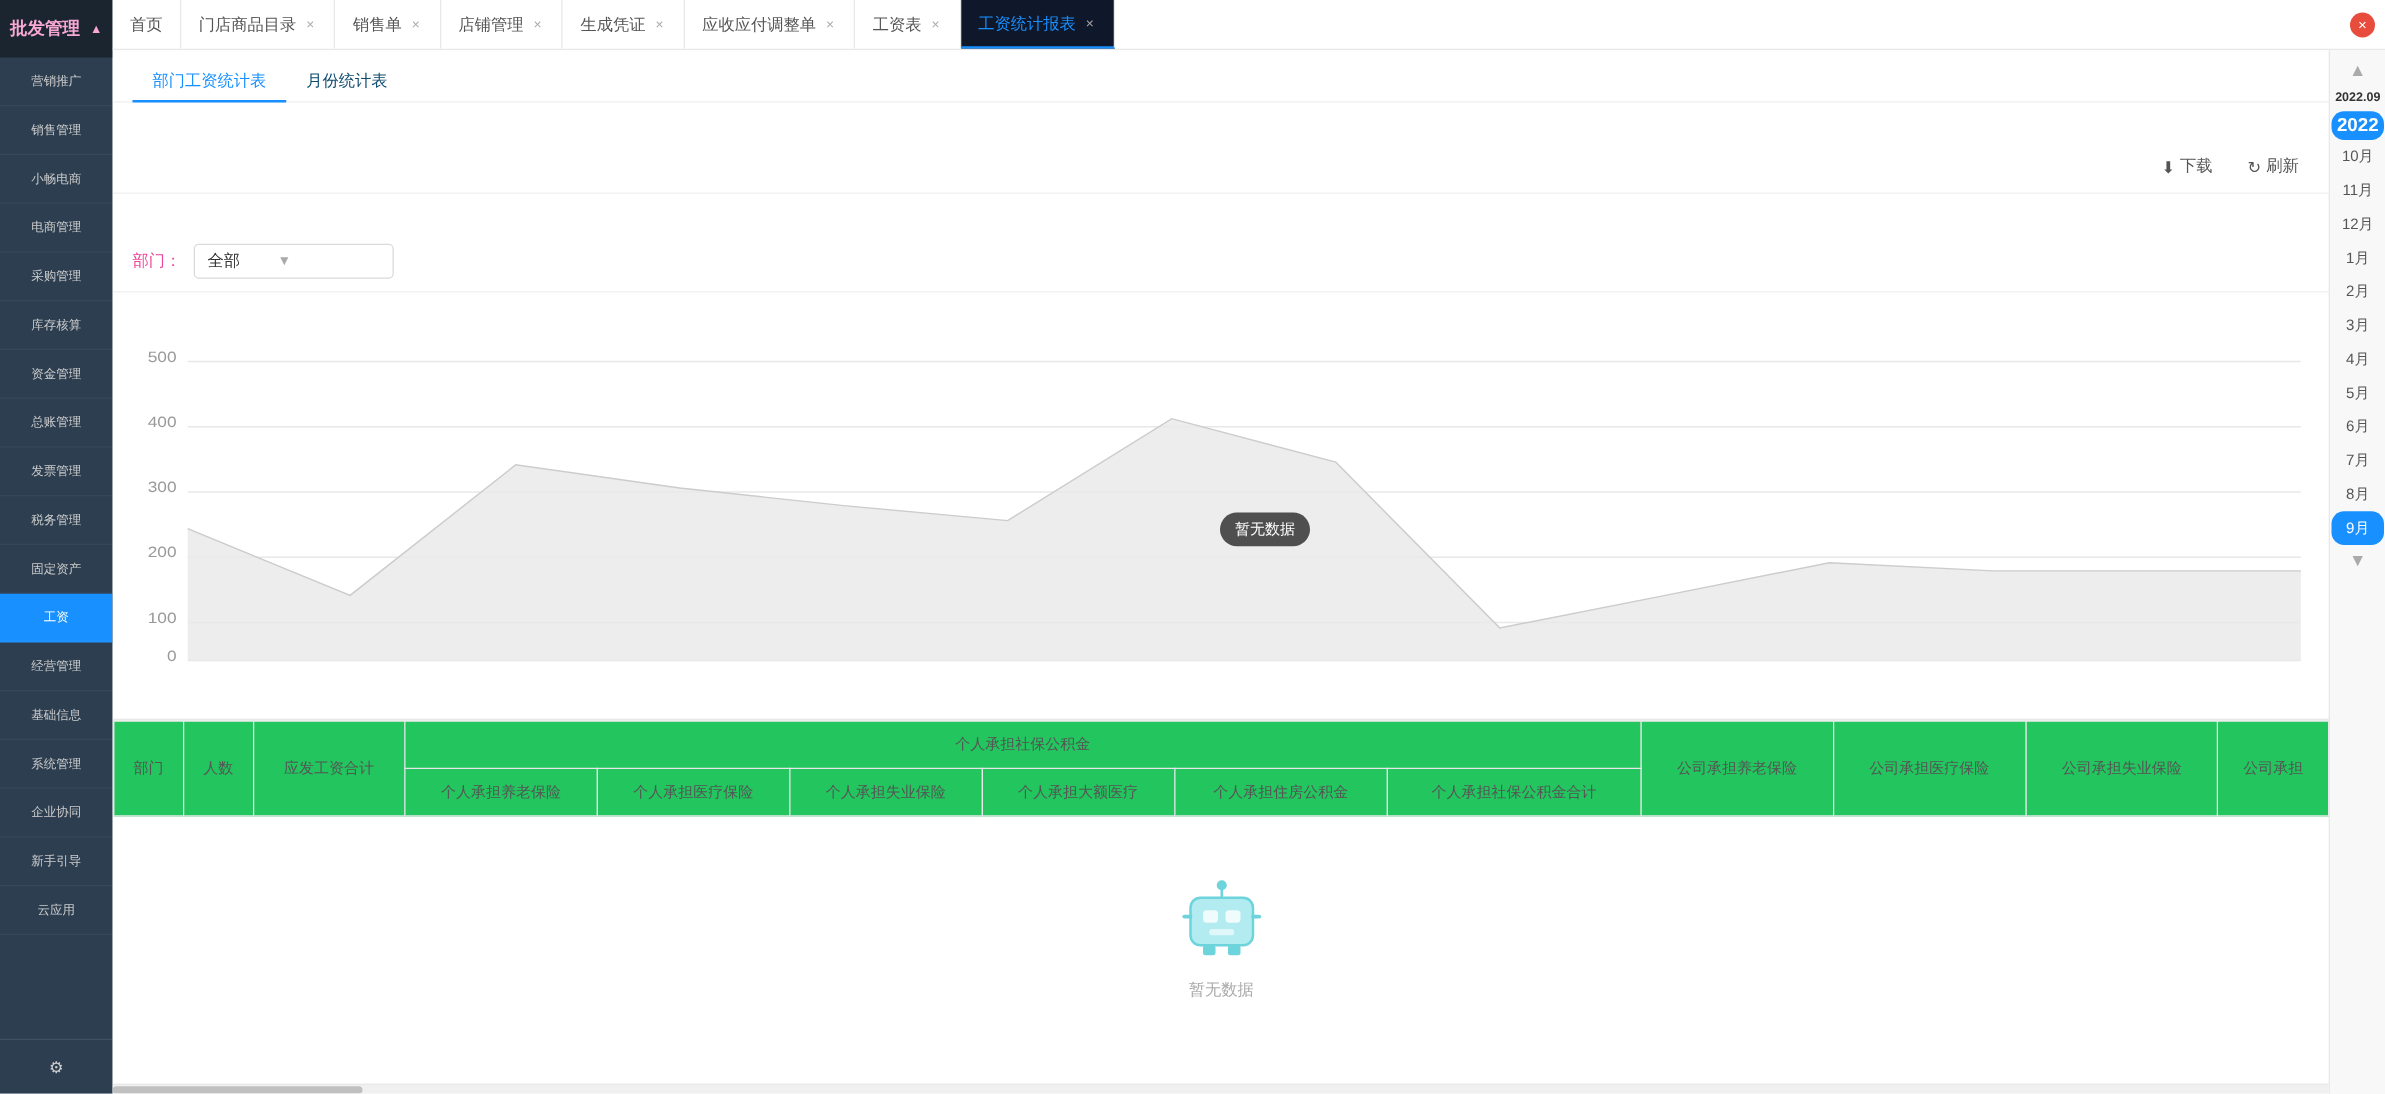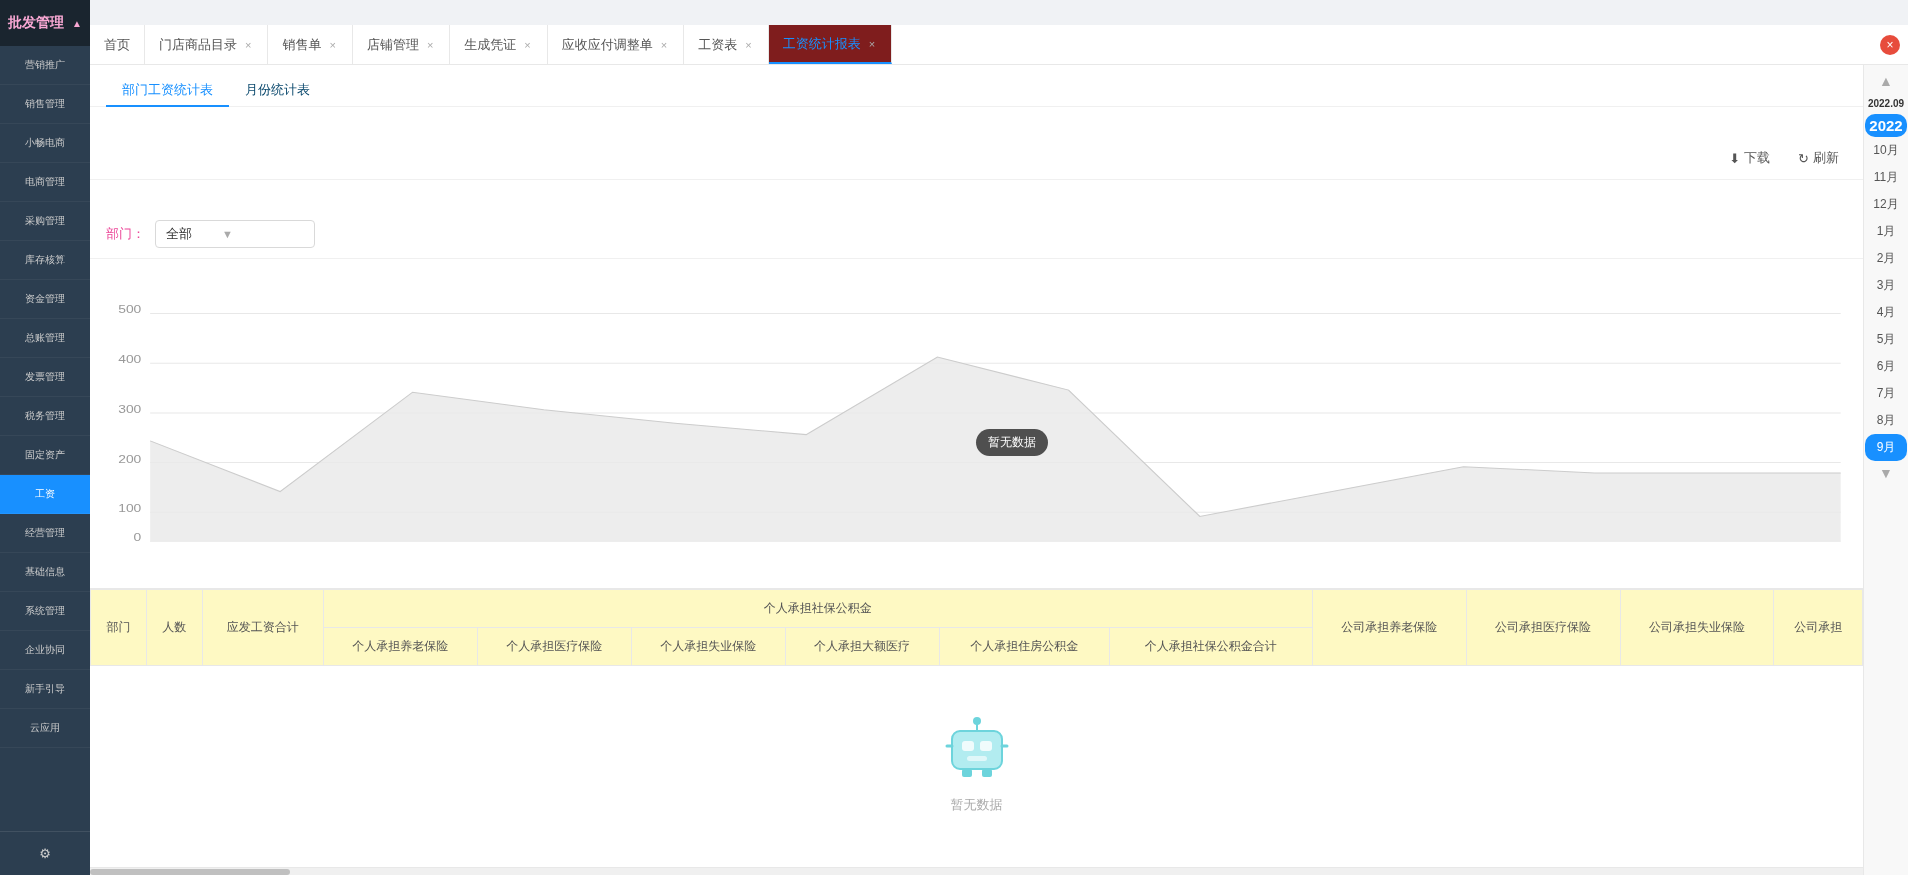--- a/index.html
+++ b/index.html
@@ -43,21 +43,20 @@
       border-top: 1px solid rgba(255,255,255,0.1);
     }
 
     
     #main {
       flex: 1;
       display: flex;
       flex-direction: column;
       overflow: hidden;
       position: relative;
-      margin-top: 25px;
     }
 
     
     #tab-bar {
       background: #fff;
       border-bottom: 1px solid #e8e8e8;
       display: flex;
       align-items: center;
       height: 40px;
       overflow: hidden;
@@ -67,21 +66,21 @@
       align-items: center;
       padding: 0 14px;
       height: 100%;
       font-size: 13px;
       color: #555;
       cursor: pointer;
       border-right: 1px solid #e8e8e8;
       white-space: nowrap;
       gap: 6px;
     }
-    .tab-item.active { color: #1890ff; border-bottom: 2px solid #1890ff; background: #7f1d1d; }
+    .tab-item.active { color: #1890ff; border-bottom: 2px solid #1890ff; background: #0f172a; }
     .tab-item .tab-close {
       font-size: 11px;
       color: #aaa;
       cursor: pointer;
       padding: 1px 2px;
       border-radius: 2px;
     }
     .tab-window-controls {
       margin-left: auto;
       display: flex;
@@ -193,21 +192,21 @@
       flex: 1;
       overflow: auto;
       border-top: 1px solid #e8e8e8;
     }
     .data-table {
       width: 100%;
       border-collapse: collapse;
       font-size: 12px;
     }
     .data-table th {
-      background: #fef9c3;
+      background: #22c55e;
       padding: 10px 8px;
       border: 1px solid #e8e8e8;
       font-weight: normal;
       color: #555;
       white-space: nowrap;
     }
     .group-header {
       background: #e8f4f8;
     }
     .no-data-container {

